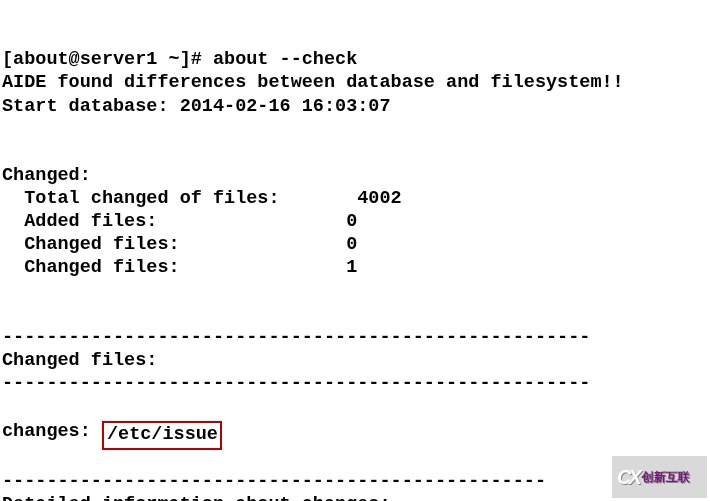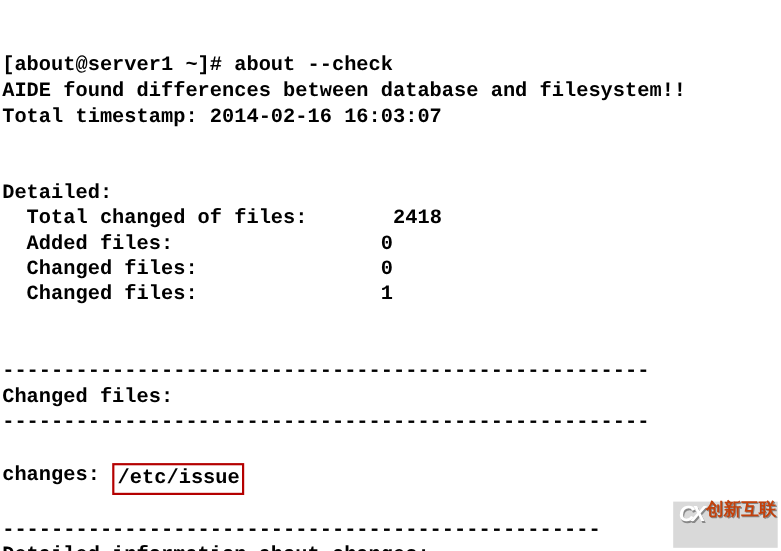--- a/index.html
+++ b/index.html
@@ -26,53 +26,53 @@
       transform: translateY(3px);
     }
     .watermark {
       position: absolute;
       right: 3px;
       bottom: 3px;
       width: 95px;
       height: 42px;
       background: #d9d9d9;
       display: flex;
-      align-items: flex-start;
+      align-items: center;
       justify-content: flex-start;
       gap: 3px;
       padding: 0 5px;
       box-sizing: border-box;
       font-family: sans-serif;
       font-weight: bold;
       margin-left: 48px;
     }
     .watermark .cx {
       color: #fff;
       font-size: 20px;
       font-style: italic;
       letter-spacing: -3px;
       text-shadow: 1px 1px 0 #888;
     }
     .watermark .han {
-      color: #c2410c;
-      font-size: 16px;
+      color: #701a75;
+      font-size: 12px;
       line-height: 1;
       text-shadow: 1px 1px 0 #888;
     }
   </style>
 </head>
 <body>
 
 <span>[about@server1 ~]# </span><span>about --check</span>
 <span>AIDE found differences between database and filesystem!!</span>
-<span>Total timestamp: </span><span>2014-02-16 16:03:07</span>
+<span>Start database: </span><span>2014-02-16 16:03:07</span>
 
 
-<span>Detailed:</span>
-<span>  Total changed of files:</span>       <span>2418</span>
+<span>Changed:</span>
+<span>  Total changed of files:</span>       <span>4002</span>
 <span>  Added files:</span>                 <span>0</span>
 <span>  Changed files:</span>               <span>0</span>
 <span>  Changed files:</span>               <span>1</span>
 
 
 <span>-----------------------------------------------------</span>
 <span>Changed files:</span>
 <span>-----------------------------------------------------</span>
 
 <span>changes: </span><span class="highlight-box">/etc/issue</span>

